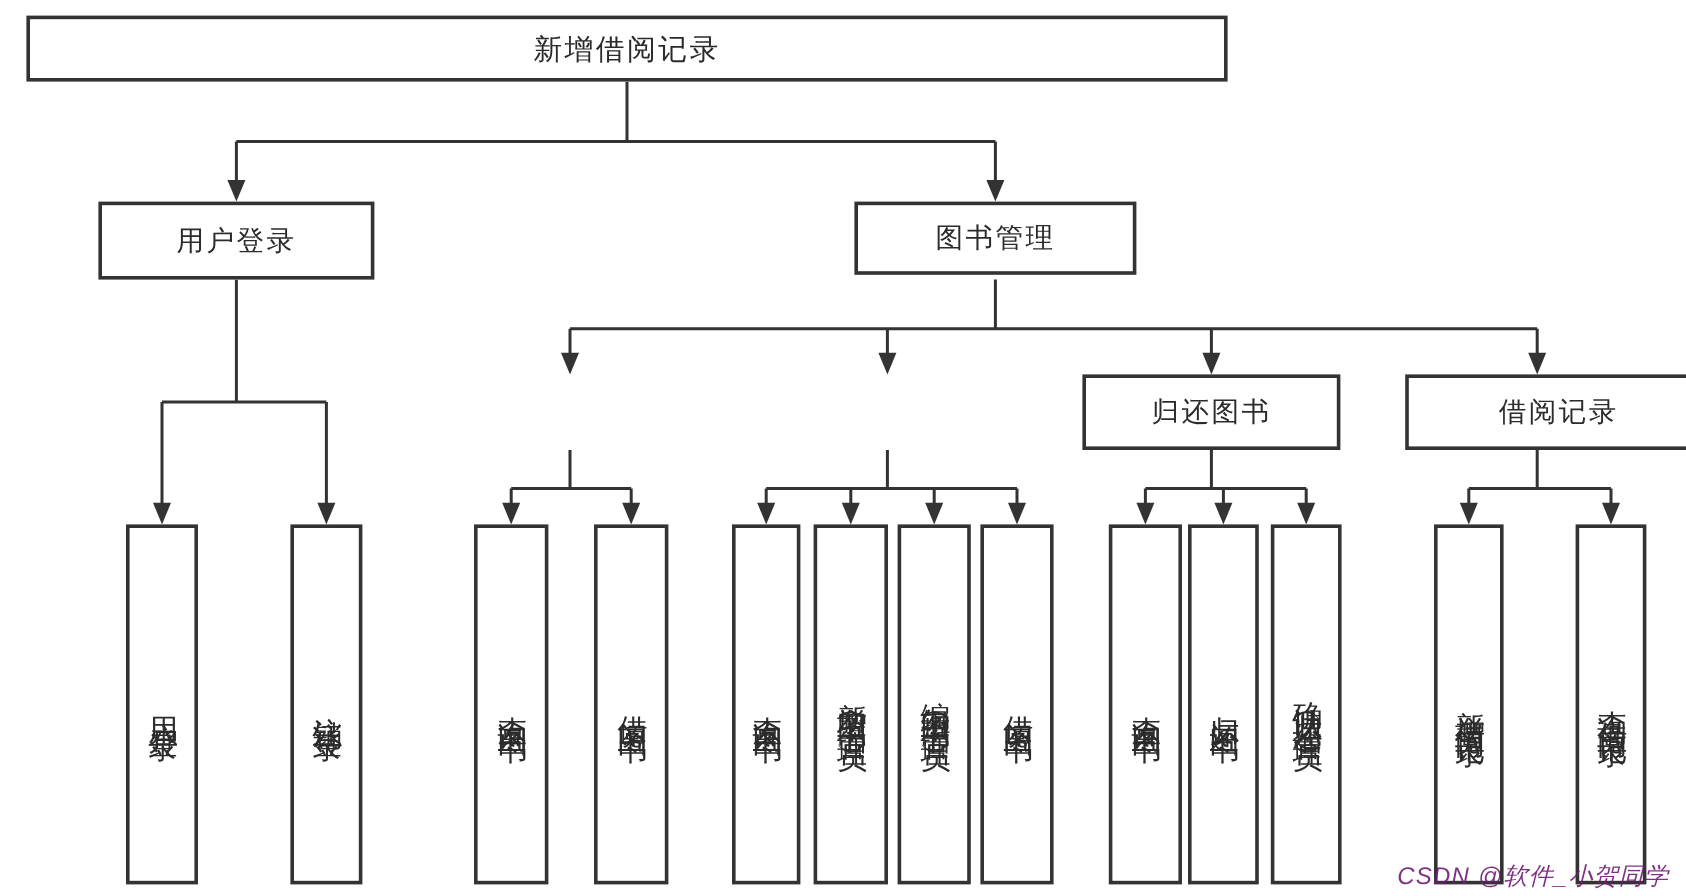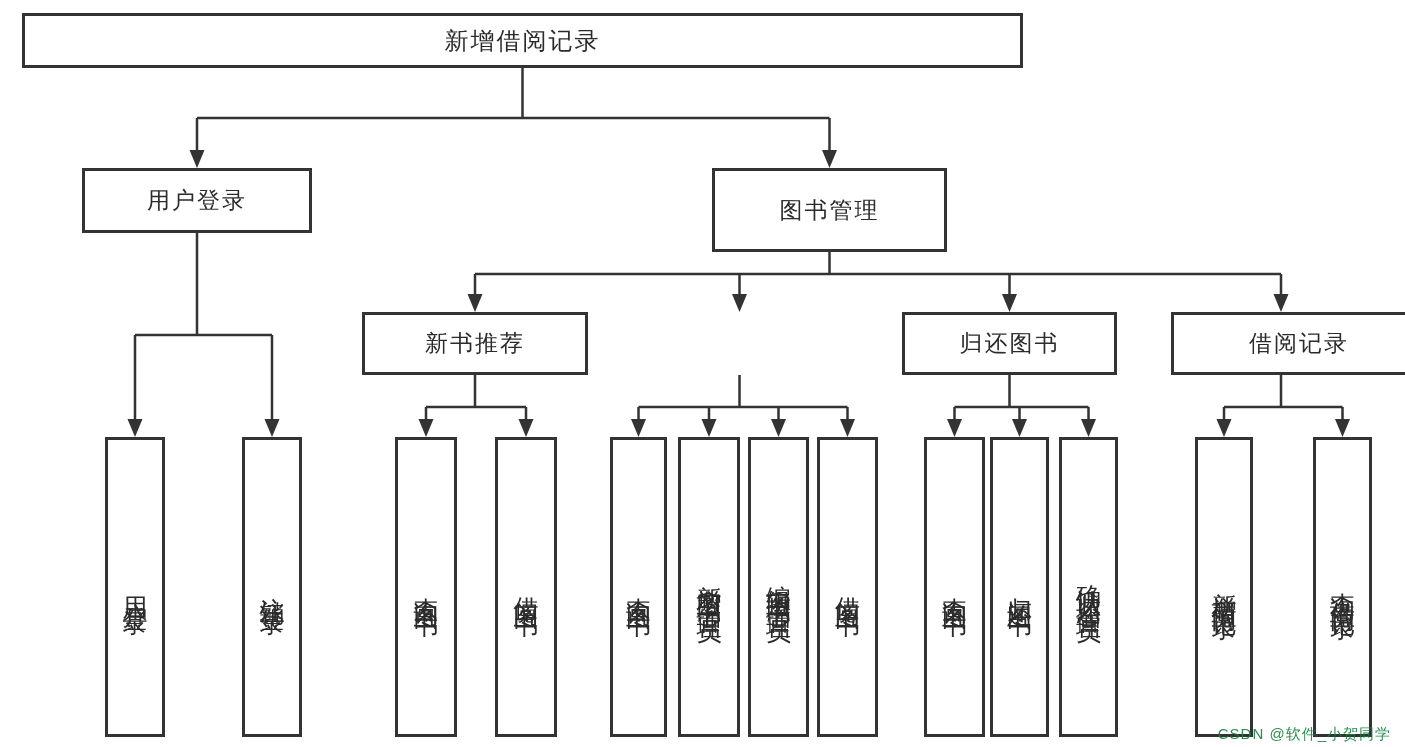--- a/index.html
+++ b/index.html
@@ -47,26 +47,27 @@
   .leaf-box .v-text {
     writing-mode: vertical-rl;
     text-orientation: mixed;
     letter-spacing: 5px;
     line-height: 1;
   }
   .watermark {
     position: absolute;
     right: 14px;
     bottom: 3px;
-    font-size: 15px;
+    font-size: 20px;
     letter-spacing: 1px;
-    color: #15803d;
+    color: #701a75;
     opacity: 0.9;
     white-space: nowrap;
     z-index: 5;
+    font-style: italic;
   }
 </style>
 </head>
 <body>
 
 <div class="canvas">
 
   <svg class="connectors" viewBox="0 0 1405 747" xmlns="http://www.w3.org/2000/svg">
     <g stroke="#333333" stroke-width="2.5" fill="none">
 
@@ -114,27 +115,24 @@
     </g>
   </svg>
 
   <div class="node root-box" style="left:22px; top:13px; width:1001px; height:55px;">
     <span>新增借阅记录</span>
   </div>
 
   <div class="node h-box" style="left:82px; top:168px; width:230px; height:65px;">
     <span>用户登录</span>
   </div>
-  <div class="node h-box" style="left:712px; top:168px; width:235px; height:84px;">
+  <div class="node h-box" style="left:712px; top:168px; width:235px; height:61px;">
     <span>图书管理</span>
   </div>
 
-  <div class="node h-box" style="left:362px; top:312px; width:226px; height:63px;">
-    <span>新书推荐</span>
-  </div>
   <div class="node h-box" style="left:902px; top:312px; width:215px; height:63px;">
     <span>归还图书</span>
   </div>
   <div class="node h-box" style="left:1171px; top:312px; width:256px; height:63px;">
     <span>借阅记录</span>
   </div>
 
   <div class="node leaf-box" style="left:105px; top:437px; width:60px; height:300px;">
     <span class="v-text">用户登录</span>
   </div>

